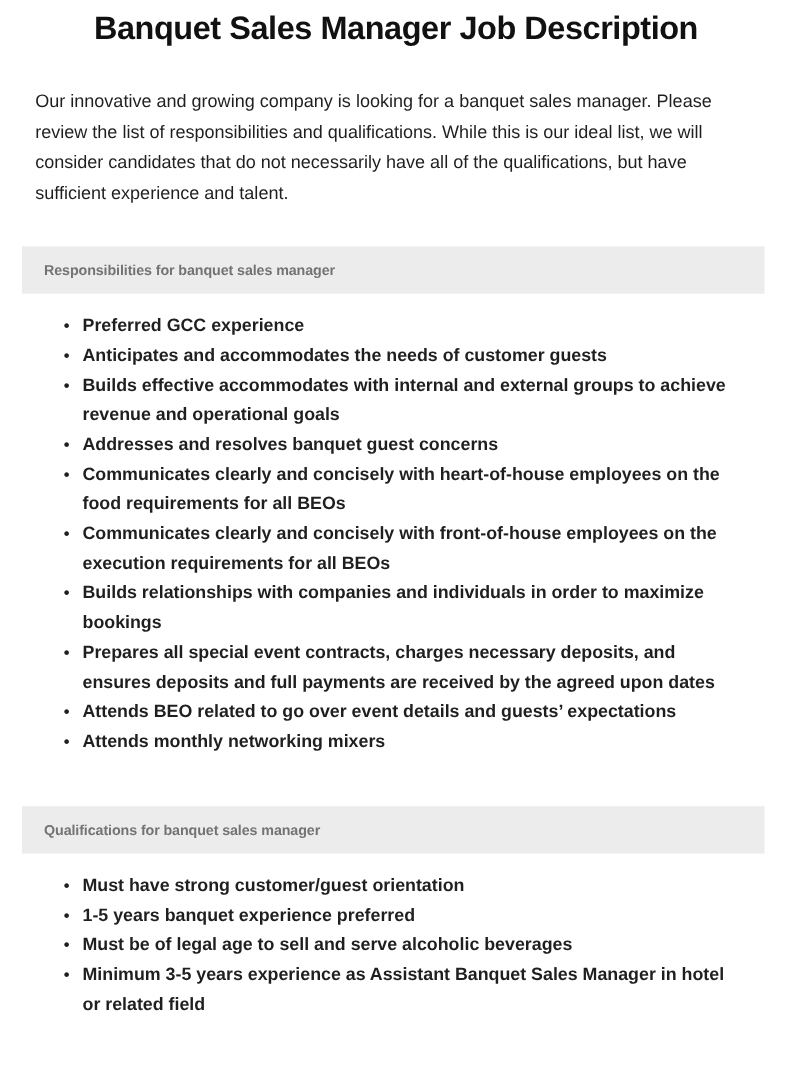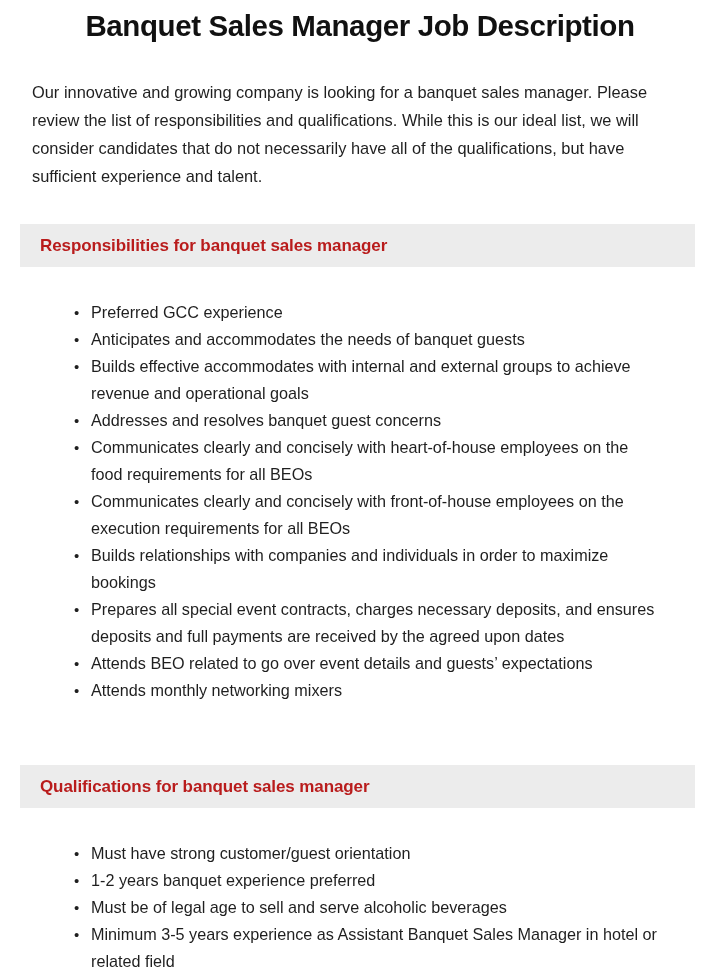--- a/index.html
+++ b/index.html
@@ -47,34 +47,35 @@
 
   
   .section-band {
     background: #ececec;
     margin: 0 25px 0 20px;
     padding: 11px 0 11px 20px;
     box-sizing: border-box;
     height: 43px;
   }
   .section-band-title {
-    font-size: 17px;
+    font-size: 13px;
     font-weight: bold;
-    color: #b91c1c;
+    color: #737373;
     line-height: 21px;
     letter-spacing: -0.1px;
   }
 
   .band-spacer-top-1 { height: 22px; }
 
   
   ul.bullets {
     list-style: none;
-    margin: 16px;
+    margin: 0;
     padding: 16px;
+    font-weight: bold;
   }
   ul.bullets li {
     position: relative;
     font-size: 16.2px;
     line-height: 27px;
     color: #1f1f1f;
     padding-left: 59px;
     padding-right: 30px;
     margin: 0;
   }
@@ -103,37 +104,37 @@
   <p class="intro">Our innovative and growing company is looking for a banquet sales manager. Please review the list of responsibilities and qualifications. While this is our ideal list, we will consider candidates that do not necessarily have all of the qualifications, but have sufficient experience and talent.</p>
 
   <div class="band-spacer-top-1"></div>
 
   <div class="section-band">
     <span class="section-band-title">Responsibilities for banquet sales manager</span>
   </div>
 
   <ul class="bullets list-after-band-1">
     <li>Preferred GCC experience</li>
-    <li>Anticipates and accommodates the needs of banquet guests</li>
+    <li>Anticipates and accommodates the needs of customer guests</li>
     <li>Builds effective accommodates with internal and external groups to achieve revenue and operational goals</li>
     <li>Addresses and resolves banquet guest concerns</li>
     <li>Communicates clearly and concisely with heart-of-house employees on the food requirements for all BEOs</li>
     <li>Communicates clearly and concisely with front-of-house employees on the execution requirements for all BEOs</li>
     <li>Builds relationships with companies and individuals in order to maximize bookings</li>
     <li>Prepares all special event contracts, charges necessary deposits, and ensures deposits and full payments are received by the agreed upon dates</li>
     <li>Attends BEO related to go over event details and guests’ expectations</li>
     <li>Attends monthly networking mixers</li>
   </ul>
 
   <div class="gap-before-band-2"></div>
 
   <div class="section-band">
     <span class="section-band-title">Qualifications for banquet sales manager</span>
   </div>
 
   <ul class="bullets list-after-band-2">
     <li>Must have strong customer/guest orientation</li>
-    <li>1-2 years banquet experience preferred</li>
+    <li>1-5 years banquet experience preferred</li>
     <li>Must be of legal age to sell and serve alcoholic beverages</li>
     <li>Minimum 3-5 years experience as Assistant Banquet Sales Manager in hotel or related field</li>
   </ul>
 
 </div>
 
 </body></html>

